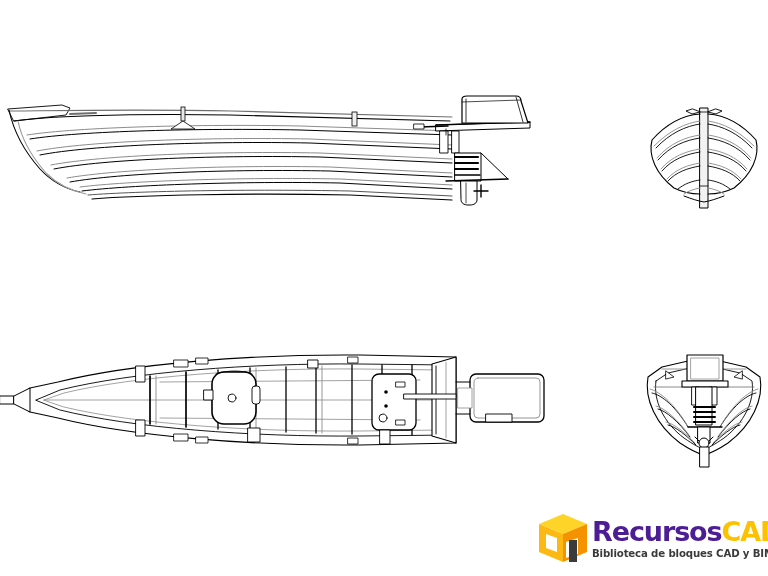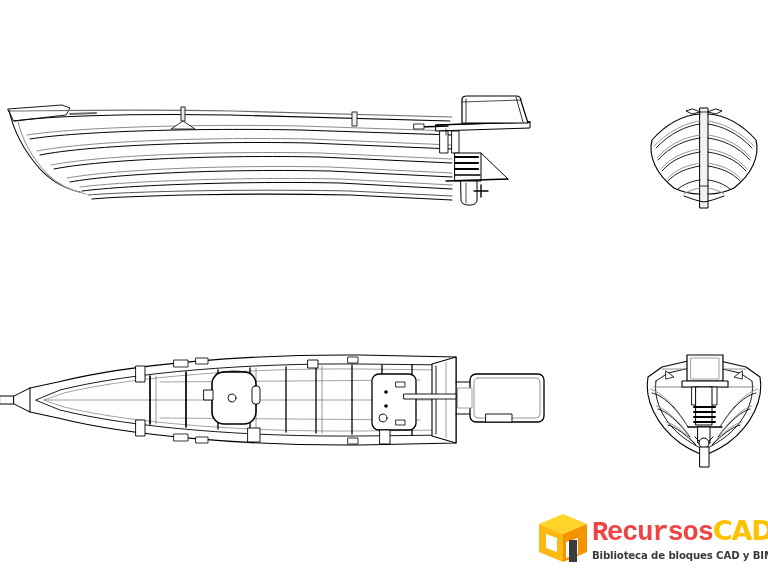--- a/index.html
+++ b/index.html
@@ -54,21 +54,21 @@
     justify-content: center;
     line-height: 1;
   }
   #logo-wordmark {
     font-size: 27px;
     font-weight: bold;
     letter-spacing: -1.1px;
     white-space: nowrap;
     font-family: "DejaVu Sans", sans-serif;
   }
-  #logo-word-recursos { color: #ef4444; font-family: Liberation Mono, monospace; }
+  #logo-word-recursos { color: #4c1d95; }
   #logo-word-cad { color: #fcc200; }
   #logo-tagline {
     margin-top: 4px;
     font-size: 10.2px;
     font-weight: bold;
     color: #3b3b3b;
     white-space: nowrap;
     letter-spacing: -0.15px;
     font-family: "DejaVu Sans", sans-serif;
   }

